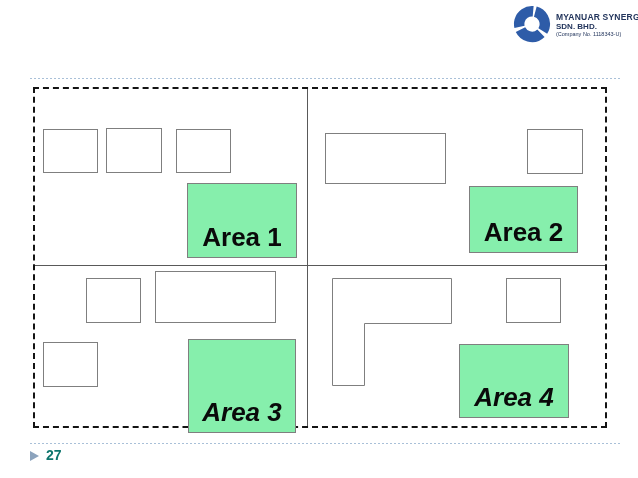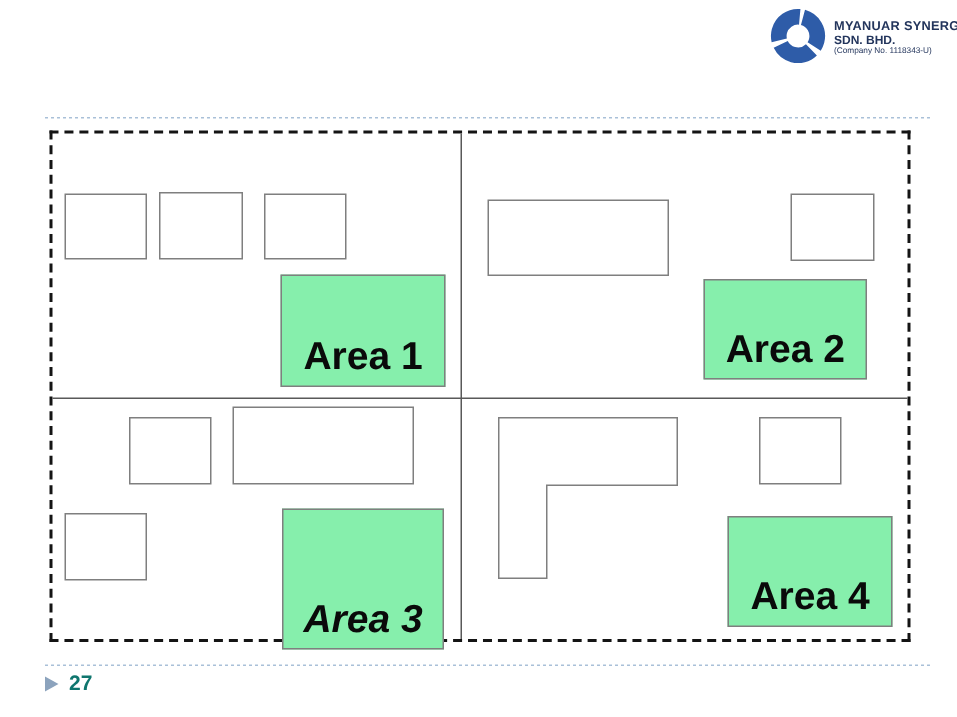--- a/index.html
+++ b/index.html
@@ -152,21 +152,21 @@
     <div class="shape" style="left:120px; top:182px; width:121px; height:52px;"></div>
     <div class="shape" style="left:8px; top:253px; width:55px; height:45px;"></div>
     <div class="area-box" style="left:153px; top:250px; width:108px; height:94px;font-style:italic;">
       <span class="area-label">Area 3</span>
     </div>
 
     <svg class="lshape" style="left:297px; top:189px;" width="121" height="109" viewBox="0 0 121 109">
       <polygon points="0.5,0.5 119.5,0.5 119.5,45.5 32.5,45.5 32.5,107.5 0.5,107.5" fill="#ffffff" stroke="#7f7f7f" stroke-width="1"></polygon>
     </svg>
     <div class="shape" style="left:471px; top:189px; width:55px; height:45px;"></div>
-    <div class="area-box" style="left:450px; top:255px; width:110px; height:74px;">
+    <div class="area-box" style="left:424px; top:255px; width:110px; height:74px;font-style:italic;">
       <span class="area-label">Area 4</span>
     </div>
   </div>
 
   <div class="rule-dotted rule-footer"></div>
   <div class="footer">
     <span class="bullet-triangle"></span>
     <span class="page-number">27</span>
   </div>
 

